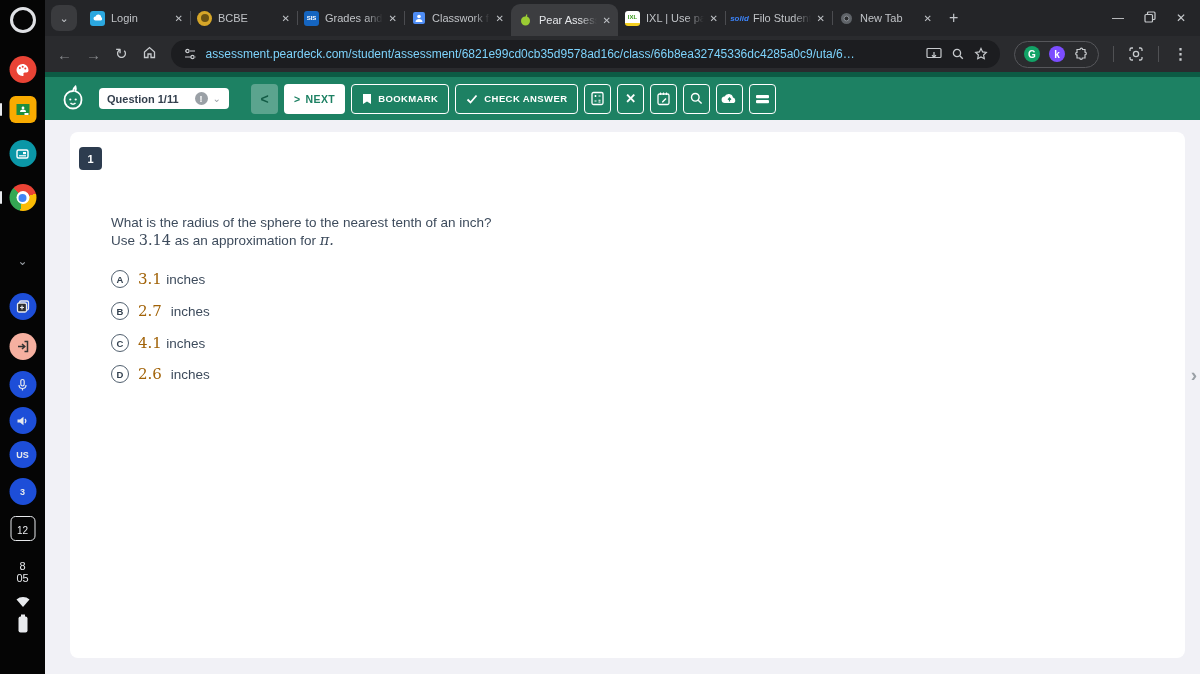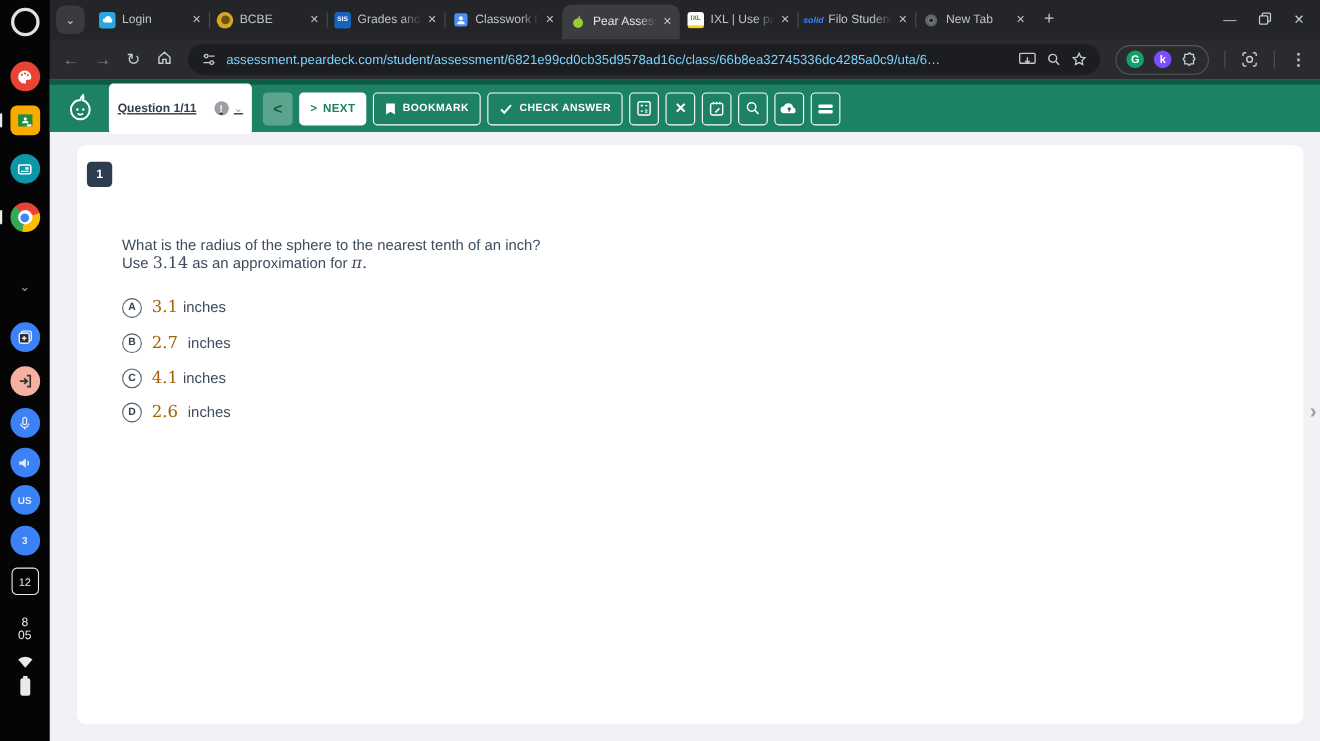--- a/index.html
+++ b/index.html
@@ -3,21 +3,21 @@
 <meta charset="utf-8">
 <style>
   * { margin:0; padding:0; box-sizing:border-box; }
   html,body { width:1200px; height:674px; background:#000; font-family:"Liberation Sans",sans-serif; overflow:hidden; }
 
   
   #shelf { position:absolute; left:0; top:0; width:45px; height:674px; background:#050505; z-index:5; }
   .shelf-item { position:absolute; left:50%; transform:translateX(-50%); display:flex; align-items:center; justify-content:center; }
   .ring { width:26px; height:26px; border-radius:50%; border:3px solid #dfe1e5; }
   .app-circle { width:27px; height:27px; border-radius:50%; display:flex; align-items:center; justify-content:center; }
-  .tray-circle { width:27px; height:27px; border-radius:50%; background:#3b82f6; color:#e8eaed; display:flex; align-items:center; justify-content:center; font-size:9px; font-weight:bold; }
+  .tray-circle { width:27px; height:27px; border-radius:50%; background:#1d4ed8; color:#e8eaed; display:flex; align-items:center; justify-content:center; font-size:9px; font-weight:bold; }
   .run-bar { position:absolute; left:0; width:2px; height:13px; background:#e8eaed; border-radius:2px; }
   .shelf-clock { color:#e8eaed; font-size:11px; text-align:center; line-height:12px; }
 
   
   #browser { position:absolute; left:45px; top:0; width:1155px; height:674px; background:#242528; }
 
   
   #tabstrip { position:absolute; top:0; left:0; right:0; height:36px; display:flex; align-items:center; padding-left:6px; }
   .tabsearch { width:26px; height:26px; border-radius:8px; background:#3a3b3e; color:#c3c6ca; display:flex; align-items:center; justify-content:center; font-size:11px; margin-right:6px; }
   .tab { width:107px; height:36px; display:flex; align-items:center; gap:6px; padding:0 7px; color:#c0c3c7; font-size:11px; position:relative; }
@@ -40,21 +40,21 @@
   .ext-badge { width:16px; height:16px; border-radius:50%; color:#fff; font-size:10px; font-weight:bold; display:flex; align-items:center; justify-content:center; }
   .vdiv { width:1px; height:16px; background:#505154; }
 
   
   #pearpage { position:absolute; top:72px; left:0; right:0; bottom:0; background:#f1f1f6; }
   #pearheader { position:absolute; top:0; left:0; right:0; height:48px; background:#1d8163; border-top:5px solid #0c5b44; display:flex; align-items:center; gap:6px; padding-left:16px; }
   .hbtn { height:30px; border-radius:4px; display:flex; align-items:center; justify-content:center; font-weight:bold; letter-spacing:.4px; }
   .hbtn.white { background:#fff; color:#1d8163; }
   .hbtn.outline { border:1.5px solid #fff; color:#fff; font-size:9.5px; gap:6px; padding:0 10px; }
   .hbtn.sq { width:27px; border:1.5px solid #fff; color:#fff; }
-  #qpill { background:#fff; border-radius:4px; height:46px; width:130px; display:flex; align-items:center; padding:0 8px; gap:5px; margin-right:4px;text-decoration:underline; }
+  #qpill { background:#fff; border-radius:4px; height:21px; width:130px; display:flex; align-items:center; padding:0 8px; gap:5px; margin-right:16px; }
   #qpill .qtext { font-size:11px; font-weight:bold; color:#333f4d; flex:1; }
   .info-dot { width:13px; height:13px; border-radius:50%; background:#9aa0a6; color:#fff; font-size:9px; font-weight:bold; display:flex; align-items:center; justify-content:center; }
   #prevbtn { width:27px; height:30px; border-radius:4px; background:rgba(255,255,255,.28); color:#135c46; font-size:14px; font-weight:bold; display:flex; align-items:center; justify-content:center; }
   #nextbtn { padding:0 10px; font-size:10.5px; gap:5px; }
   #header-right { position:absolute; right:12px; top:5px; height:43px; display:flex; align-items:center; gap:8px; }
   #avatar { width:22px; height:22px; border-radius:50%; background:#fff; display:flex; align-items:center; justify-content:center; }
   #student-name { color:#fff; font-size:12px; font-weight:bold; letter-spacing:.3px; margin-right:6px; }
   .wbtn { width:27px; height:27px; background:#fff; border-radius:4px; display:flex; align-items:center; justify-content:center; }
 
   

